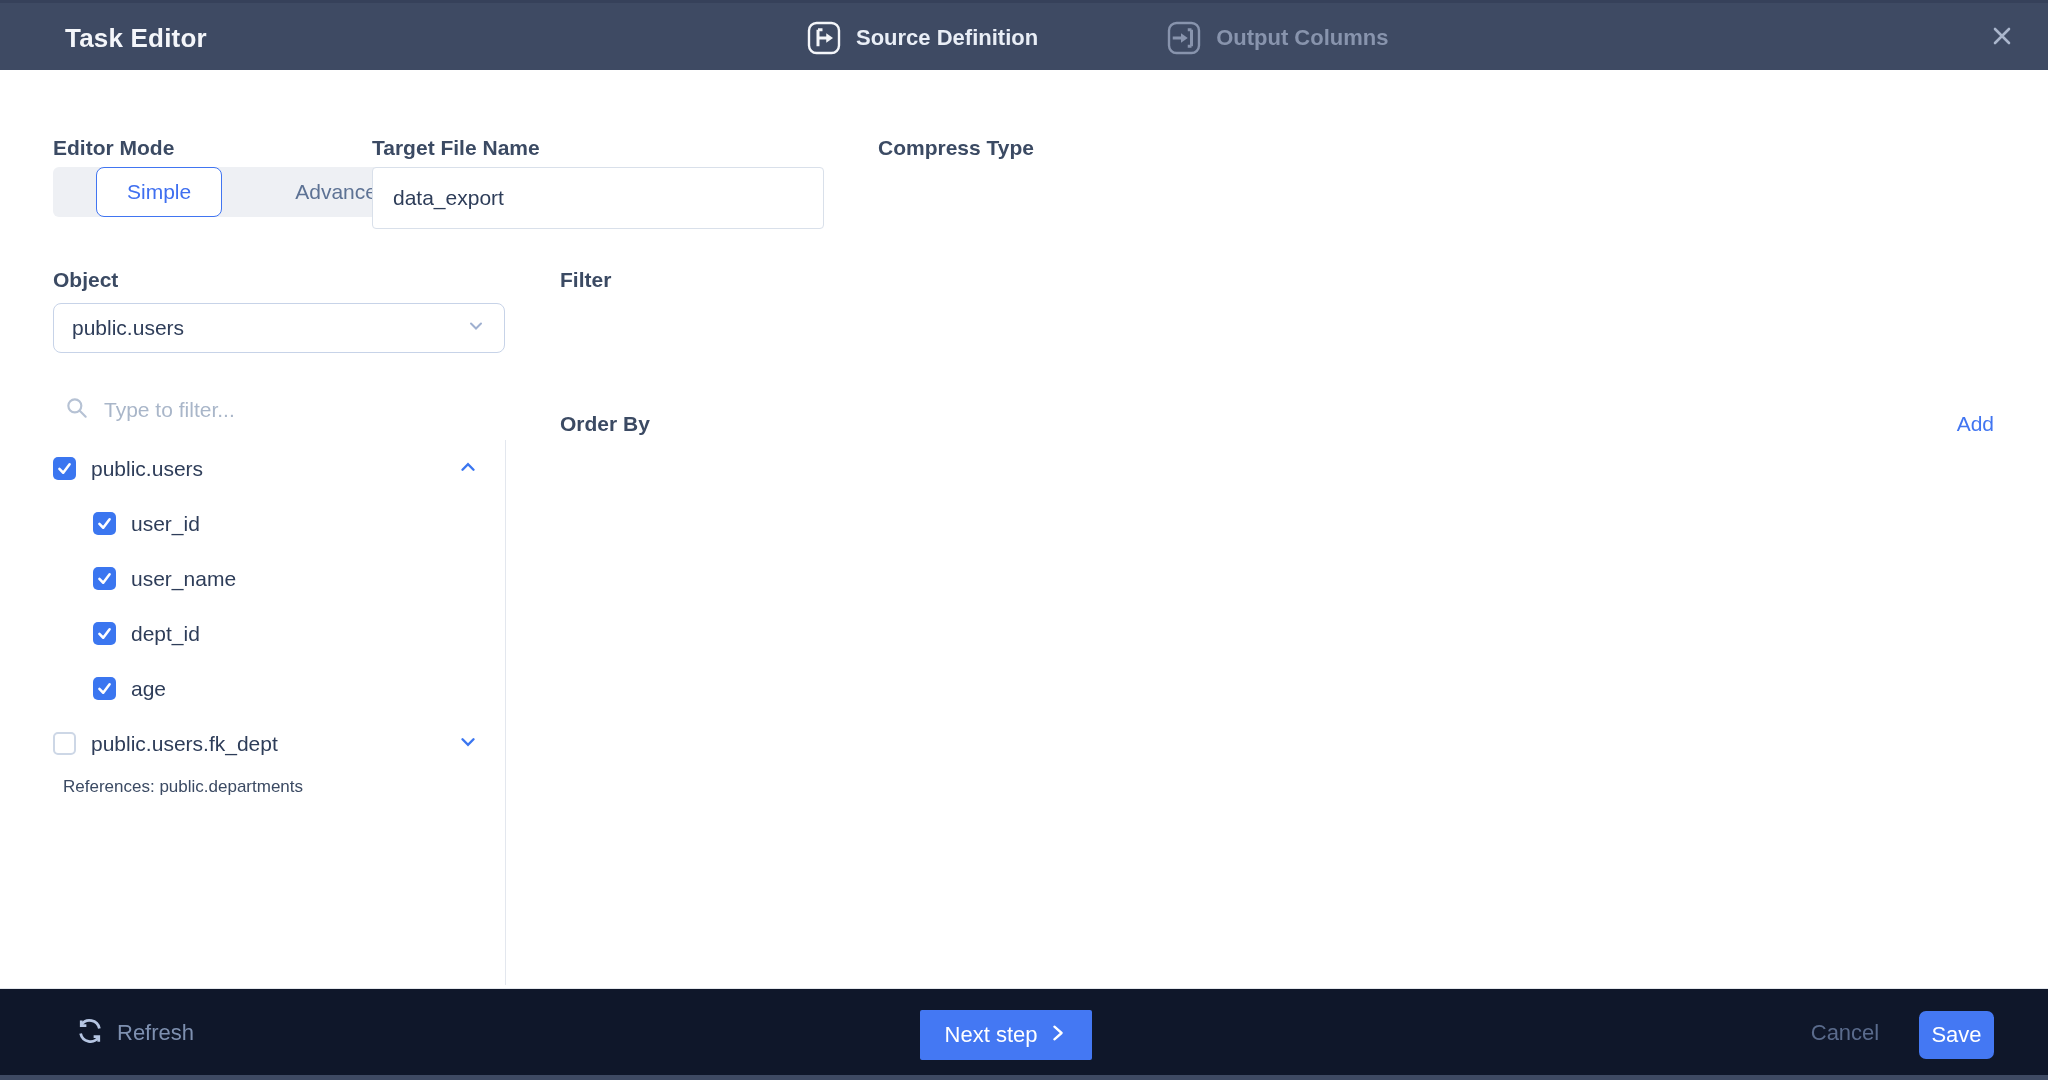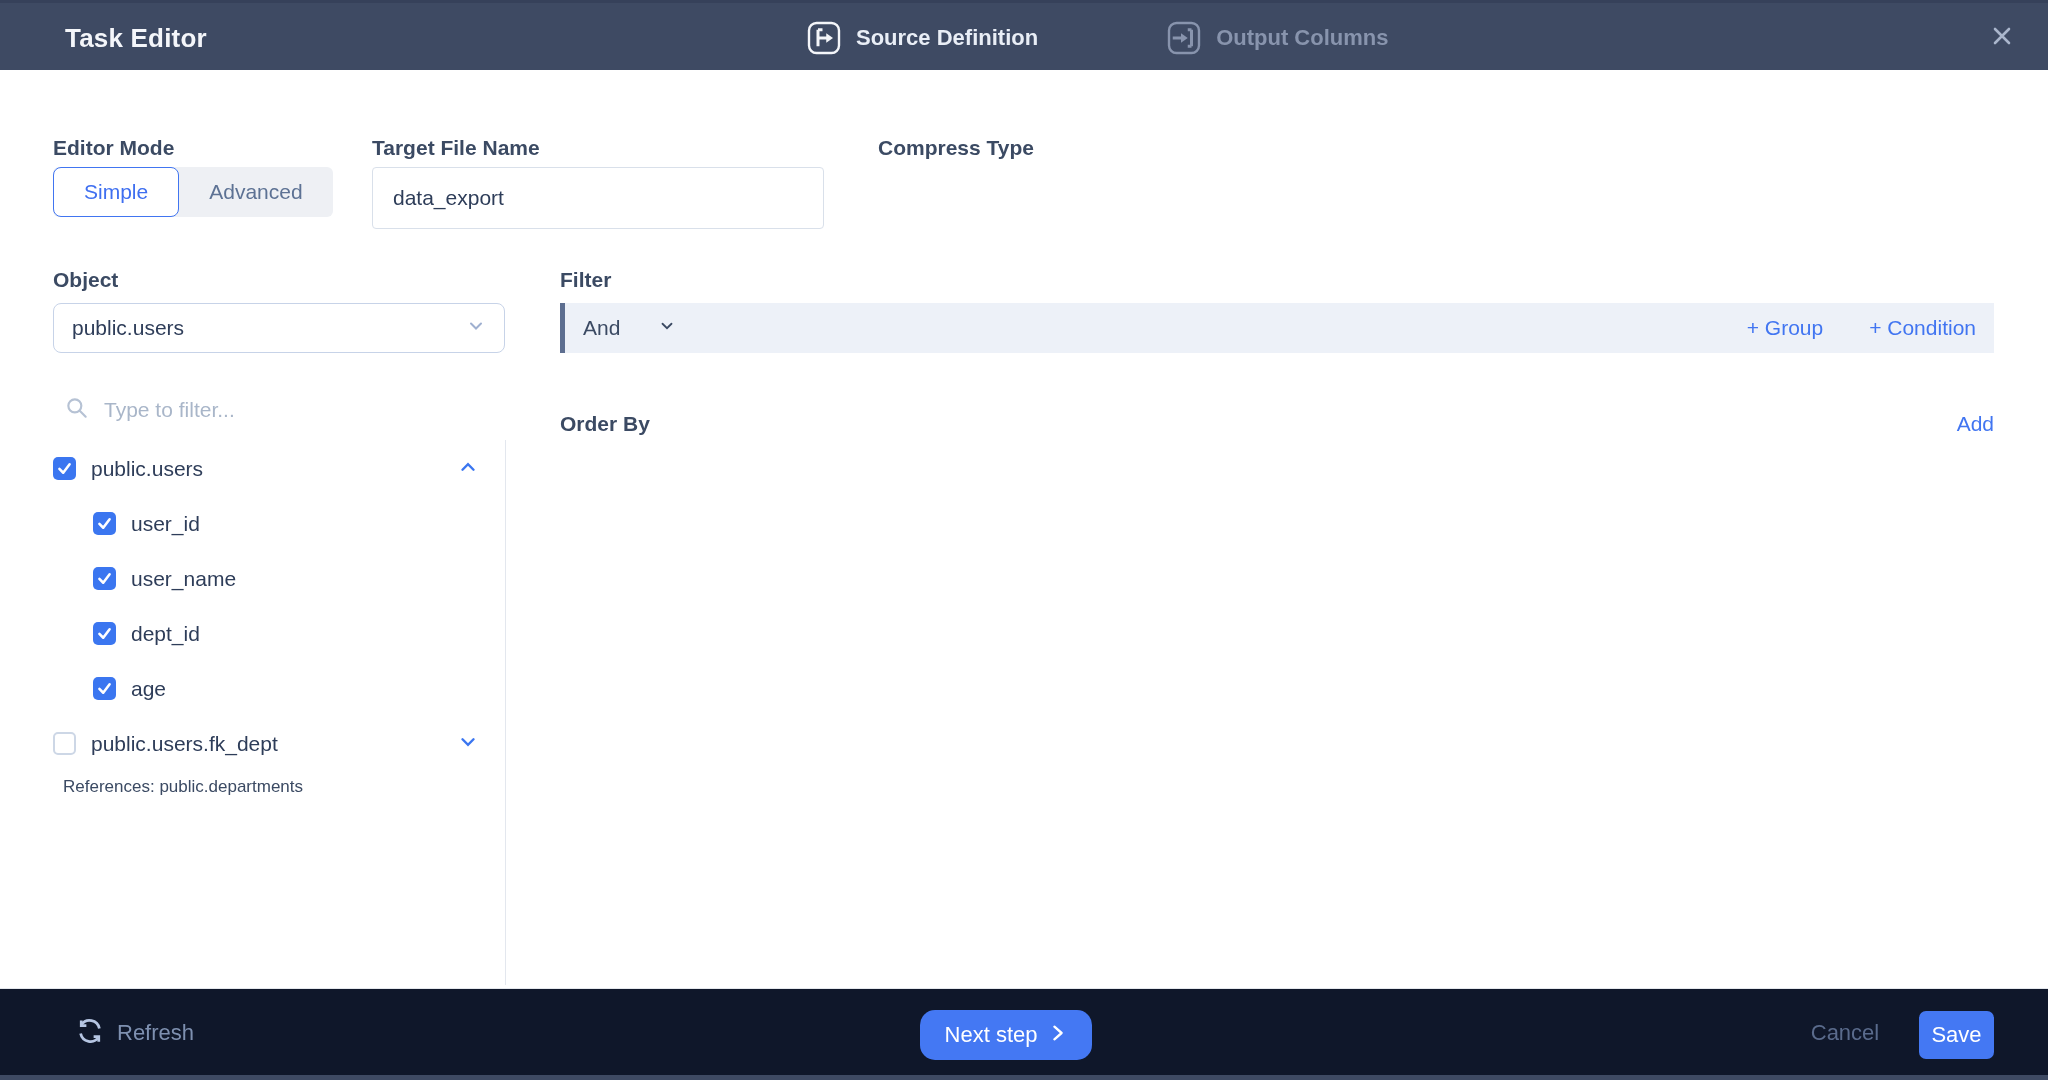--- a/index.html
+++ b/index.html
@@ -13,21 +13,21 @@
   .tab { display:flex; align-items:center; gap:14px; cursor:pointer; }
   .tab .tab-label { font-size:22px; }
   .tab.active .tab-label { color:#e9eef6; }
   .tab.inactive .tab-label { color:#8894ad; }
   .tab-icon { width:36px; height:36px; }
   .close-btn { position:absolute; right:24px; top:0; height:70px; width:44px; display:flex; align-items:center; justify-content:center; cursor:pointer; }
 
   
   .field-label { position:absolute; font-size:21px; font-weight:bold; color:#3b4a63; }
   .seg { position:absolute; height:50px; background:#eef0f4; border-radius:6px; display:flex; align-items:stretch; }
-  .seg-opt { display:flex; align-items:center; justify-content:center; font-size:21px; color:#5d7294; padding:0 30px; cursor:pointer; }
+  .seg-opt { display:flex; align-items:center; justify-content:center; font-size:21px; color:#5d7294; padding:0 30px; cursor:pointer;margin-left:43px; }
   .seg-opt.selected { background:#fff; border:1.5px solid #4175f1; border-radius:8px; color:#3f6ff0; }
   .text-input { position:absolute; height:62px; border:1px solid #d9e0ea; border-radius:4px; background:#fff; display:flex; align-items:center; padding:0 20px; font-size:21px; color:#2e3d59; }
   .select { position:absolute; height:50px; border:1px solid #c7d3e8; border-radius:8px; background:#fff; display:flex; align-items:center; padding:0 18px; font-size:21px; color:#2e3d59; cursor:pointer; }
   .select .chev { margin-left:auto; }
 
   
   .filter-bar { position:absolute; left:560px; top:303px; width:1434px; height:50px; background:#edf1f8; border-left:5px solid #5d6e90; display:flex; align-items:center; padding:0 18px; }
   .filter-and { font-size:21px; color:#3b4a63; cursor:pointer; display:flex; align-items:center; gap:38px; }
   .filter-actions { margin-left:auto; display:flex; align-items:center; gap:46px; }
   .filter-link { color:#4175f1; font-size:21px; cursor:pointer; }
@@ -46,21 +46,21 @@
   .cb { width:23px; height:23px; border-radius:5px; flex:0 0 auto; display:flex; align-items:center; justify-content:center; }
   .cb.checked { background:#3b76f0; }
   .cb.unchecked { background:#fff; border:2px solid #cdd7e6; }
   .tree-note { font-size:17px; color:#3b4a63; padding:6px 0 0 10px; }
   .indent1 { padding-left:40px; }
 
   
   .footer { position:absolute; left:0; top:988px; width:2048px; height:87px; border-top:1px solid #e4e7ec; background:#0f172a; }
   .refresh { position:absolute; left:75px; top:0; height:87px; display:flex; align-items:center; gap:12px; cursor:pointer; }
   .refresh-label { font-size:22px; color:#7e90b0; }
-  .next-btn { position:absolute; left:920px; top:21px; width:172px; height:50px; background:#4478f3; border-radius:15px; color:#fff; font-size:22px; display:flex; align-items:center; justify-content:center; gap:12px; cursor:pointer; }
+  .next-btn { position:absolute; left:920px; top:21px; width:172px; height:50px; background:#4478f3; border-radius:2px; color:#fff; font-size:22px; display:flex; align-items:center; justify-content:center; gap:12px; cursor:pointer; }
   .cancel-btn { position:absolute; left:1790px; top:0; height:87px; width:110px; display:flex; align-items:center; justify-content:center; font-size:22px; color:#5a6b8c; cursor:pointer; }
   .save-btn { position:absolute; left:1919px; top:22px; width:75px; height:48px; background:#4478f3; border-radius:7px; color:#fff; font-size:22px; display:flex; align-items:center; justify-content:center; cursor:pointer; }
   .bottom-edge { position:absolute; left:0; top:1075px; width:2048px; height:5px; background:#3e4a63; }
 </style>
 </head>
 <body>
 
 <div class="root">
 
   <div class="header">
@@ -184,34 +184,20 @@
         <span class="cb unchecked"></span>
         <span class="row-label">public.users.fk_dept</span>
         <span class="row-chev"><svg width="22" height="22" viewBox="0 0 20 20">
             <polyline points="5,7.5 10,12.5 15,7.5" fill="none" stroke="#3b76f0" stroke-width="2.2" stroke-linecap="round"></polyline>
           </svg></span>
       </div>
       <div class="tree-note">References: public.departments</div>
     </div>
 
   <div class="field-label" style="left:560px; top:268px;">Filter</div>
-  <div class="filter-bar">
-    <div class="filter-and">
-      <span>And</span>
-      <span>
-        <svg width="18" height="18" viewBox="0 0 20 20">
-            <polyline points="5,7.5 10,12.5 15,7.5" fill="none" stroke="#3b4a63" stroke-width="2" stroke-linecap="round"></polyline>
-          </svg>
-      </span>
-    </div>
-    <div class="filter-actions">
-      <span class="filter-link">+ Group</span>
-      <span class="filter-link">+ Condition</span>
-    </div>
-  </div>
 
   <div class="orderby-label">Order By</div>
   <div class="add-link">Add</div>
 
   <div class="footer">
     <div class="refresh">
       <span>
         <svg width="30" height="30" viewBox="0 0 24 24">
           <path d="M19.5 10 a8 8 0 0 0 -14.5 -2.8" fill="none" stroke="#b5c5e2" stroke-width="2.2"></path>
           <path d="M5 3.5 L5 7.6 L9.1 7.6" fill="none" stroke="#b5c5e2" stroke-width="2.2"></path>

